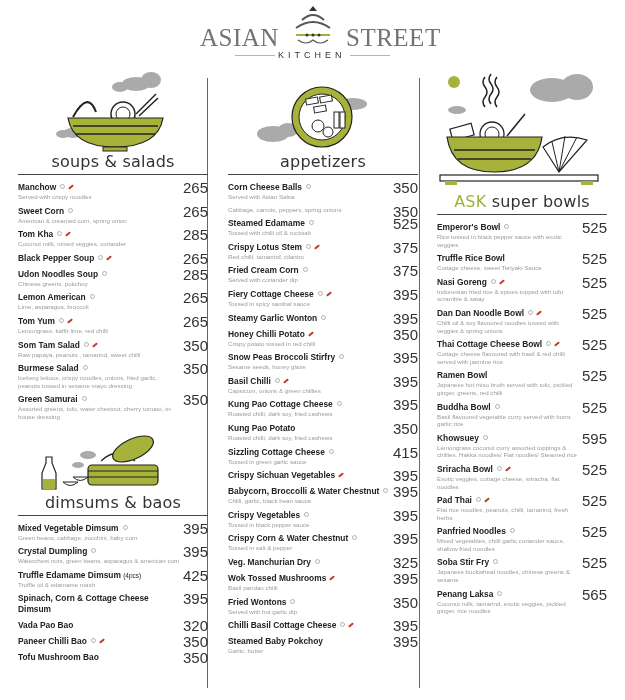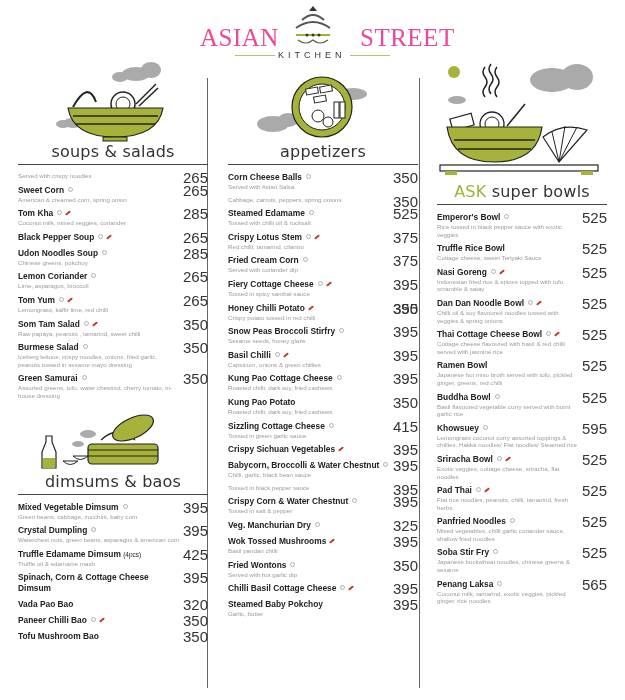--- a/index.html
+++ b/index.html
@@ -1,29 +1,29 @@
 <!DOCTYPE html>
 <html><head>
 <meta charset="utf-8">
 <style>
   * { box-sizing: border-box; margin: 0; padding: 0; }
   html, body { width: 625px; height: 700px; background: #ffffff; overflow: hidden; }
   body { font-family: "Liberation Sans", "DejaVu Sans", sans-serif; color: #222; position: relative; }
 
   .logo { position: absolute; left: 0; top: 0; width: 625px; height: 66px; }
-  .logo .word { position: absolute; top: 24px; font-family: "Liberation Serif", serif; font-size: 25px; color: #ec4899; letter-spacing: 0.5px; }
+  .logo .word { position: absolute; top: 24px; font-family: "Liberation Serif", serif; font-size: 25px; color: #737373; letter-spacing: 0.5px; }
   .logo .w1 { left: 200px; }
-  .logo .w2 { left: 360px; }
+  .logo .w2 { left: 346px; }
   .logo .sub { position: absolute; left: 278px; top: 50px; font-size: 9px; letter-spacing: 4px; color: #333; font-weight: normal; }
   .logo .line { position: absolute; top: 55px; height: 1px; background: #b5c26a; }
   .logo .l1 { left: 235px; width: 40px; }
   .logo .l2 { left: 350px; width: 40px; }
   .logo svg { position: absolute; left: 290px; top: 6px; }
 
-  .col { position: absolute; top: 52px; }
+  .col { position: absolute; top: 62px; }
   .c1 { left: 18px; width: 190px; }
   .c2 { left: 228px; width: 190px; }
   .c3 { left: 437px; width: 170px; }
   .vdiv { position: absolute; top: 78px; width: 1px; height: 610px; background: #666; }
   .vd1 { left: 207px; }
   .vd2 { left: 419px; }
 
   .sec-illus { position: relative; height: 90px; }
   .sec-title { font-size: 16px; color: #333; text-align: center; font-family: "DejaVu Sans", sans-serif; letter-spacing: 0.2px; }
   .sec-title .accent { color: #a2b03a; }
@@ -81,20 +81,21 @@
       <path d="M50 56 L145 56 Q140 85 97 85 Q55 85 50 56 Z" fill="#a7b23a" stroke="#222" stroke-width="1.2"></path>
       <line x1="55" y1="64" x2="140" y2="64" stroke="#222" stroke-width="1.5"></line>
       <line x1="58" y1="72" x2="137" y2="72" stroke="#222" stroke-width="1.5"></line>
       <rect x="85" y="85" width="24" height="4" fill="#a7b23a" stroke="#222" stroke-width="1"></rect>
     </svg>
   </div>
   <div class="sec-title">soups &amp; salads</div>
   <div class="sec-rule"></div>
   <div id="list-0-0">
       <div class="item">
+        <div class="name"><span>Manchow</span><span class="tag"></span><span class="chili"></span></div>
         <div class="price">265</div>
         <div class="desc">Served with crispy noodles</div>
       </div>
       <div class="item">
         <div class="name"><span>Sweet Corn</span><span class="tag"></span></div>
         <div class="price">265</div>
         <div class="desc">American &amp; creamed corn, spring onion</div>
       </div>
       <div class="item">
         <div class="name"><span>Tom Kha</span><span class="tag"></span><span class="chili"></span></div>
@@ -104,21 +105,21 @@
       <div class="item">
         <div class="name"><span>Black Pepper Soup</span><span class="tag"></span><span class="chili"></span></div>
         <div class="price">265</div>
       </div>
       <div class="item">
         <div class="name"><span>Udon Noodles Soup</span><span class="tag"></span></div>
         <div class="price">285</div>
         <div class="desc">Chinese greens, pokchoy</div>
       </div>
       <div class="item">
-        <div class="name"><span>Lemon Coriander</span><span class="tag"></span></div>
+        <div class="name"><span>Lemon American</span><span class="tag"></span></div>
         <div class="price">265</div>
         <div class="desc">Lime, asparagus, broccoli</div>
       </div>
       <div class="item">
         <div class="name"><span>Tom Yum</span><span class="tag"></span><span class="chili"></span></div>
         <div class="price">265</div>
         <div class="desc">Lemongrass, kaffir lime, red chilli</div>
       </div>
       <div class="item">
         <div class="name"><span>Som Tam Salad</span><span class="tag"></span><span class="chili"></span></div>
@@ -236,20 +237,21 @@
         <div class="name"><span>Fried Cream Corn</span><span class="tag"></span></div>
         <div class="price">375</div>
         <div class="desc">Served with coriander dip</div>
       </div>
       <div class="item">
         <div class="name"><span>Fiery Cottage Cheese</span><span class="tag"></span><span class="chili"></span></div>
         <div class="price">395</div>
         <div class="desc">Tossed in spicy sambal sauce</div>
       </div>
       <div class="item">
+        <div class="name"><span>Steamy Garlic Wonton</span><span class="tag"></span></div>
         <div class="price">395</div>
       </div>
       <div class="item">
         <div class="name"><span>Honey Chilli Potato</span><span class="chili"></span></div>
         <div class="price">350</div>
         <div class="desc">Crispy potato tossed in red chilli</div>
       </div>
       <div class="item">
         <div class="name"><span>Snow Peas Broccoli Stirfry</span><span class="tag"></span></div>
         <div class="price">395</div>
@@ -278,20 +280,21 @@
       <div class="item">
         <div class="name"><span>Crispy Sichuan Vegetables</span><span class="chili"></span></div>
         <div class="price">395</div>
       </div>
       <div class="item">
         <div class="name"><span>Babycorn, Broccolli &amp; Water Chestnut</span><span class="tag"></span></div>
         <div class="price">395</div>
         <div class="desc">Chilli, garlic, black bean sauce</div>
       </div>
       <div class="item">
+        <div class="name"><span>Crispy Vegetables</span><span class="tag"></span></div>
         <div class="price">395</div>
         <div class="desc">Tossed in black pepper sauce</div>
       </div>
       <div class="item">
         <div class="name"><span>Crispy Corn &amp; Water Chestnut</span><span class="tag"></span></div>
         <div class="price">395</div>
         <div class="desc">Tossed in salt &amp; pepper</div>
       </div>
       <div class="item">
         <div class="name"><span>Veg. Manchurian Dry</span><span class="tag"></span></div>

